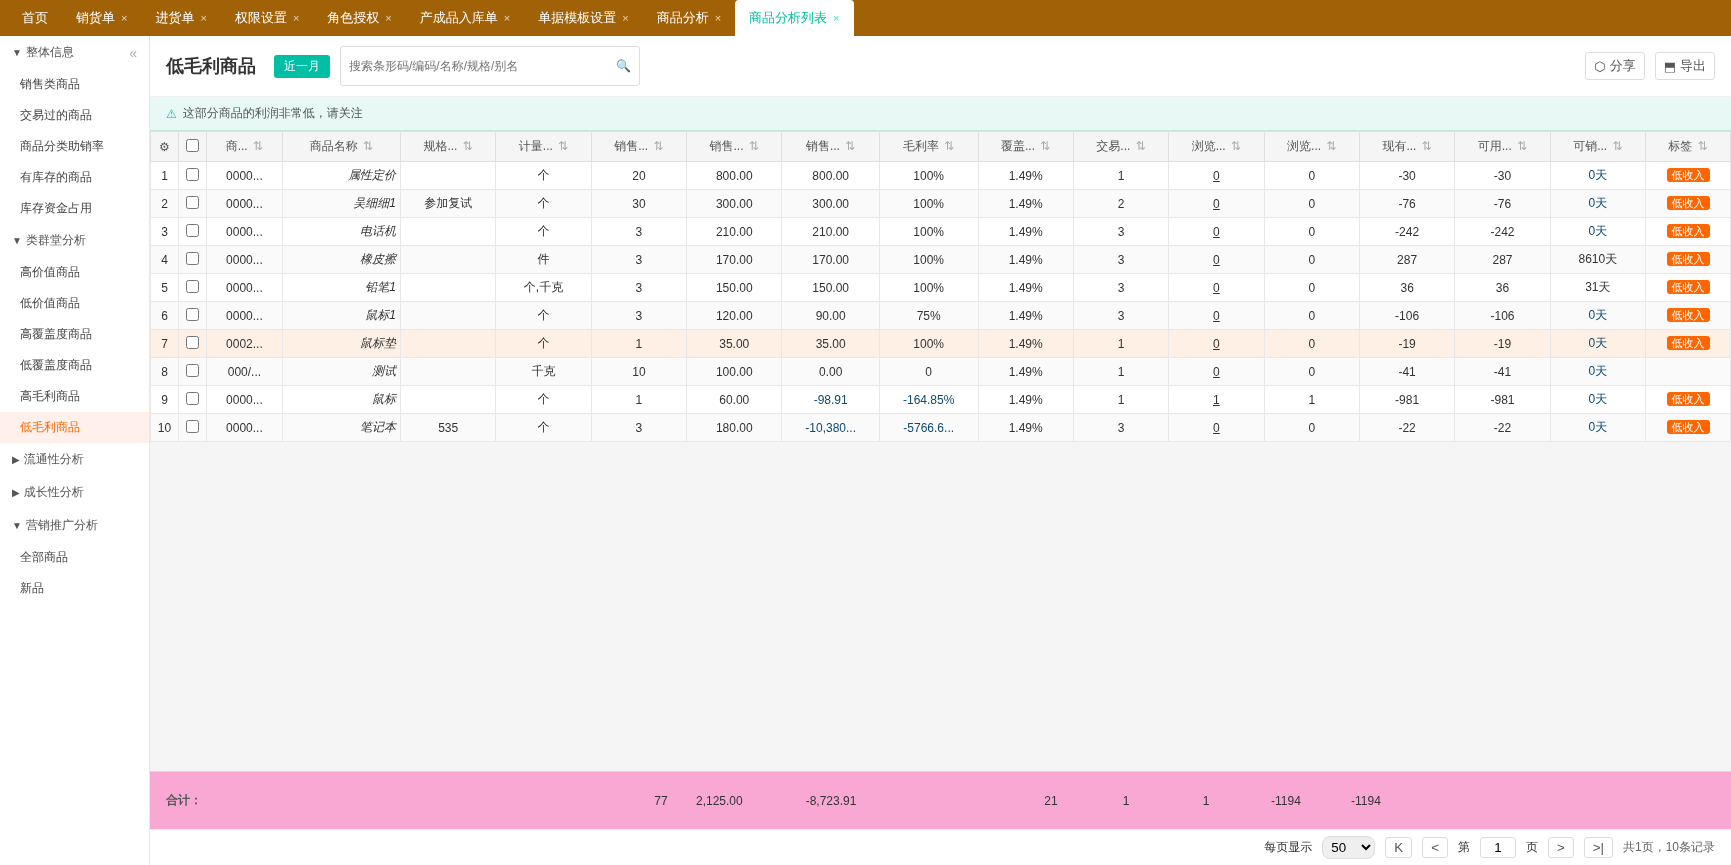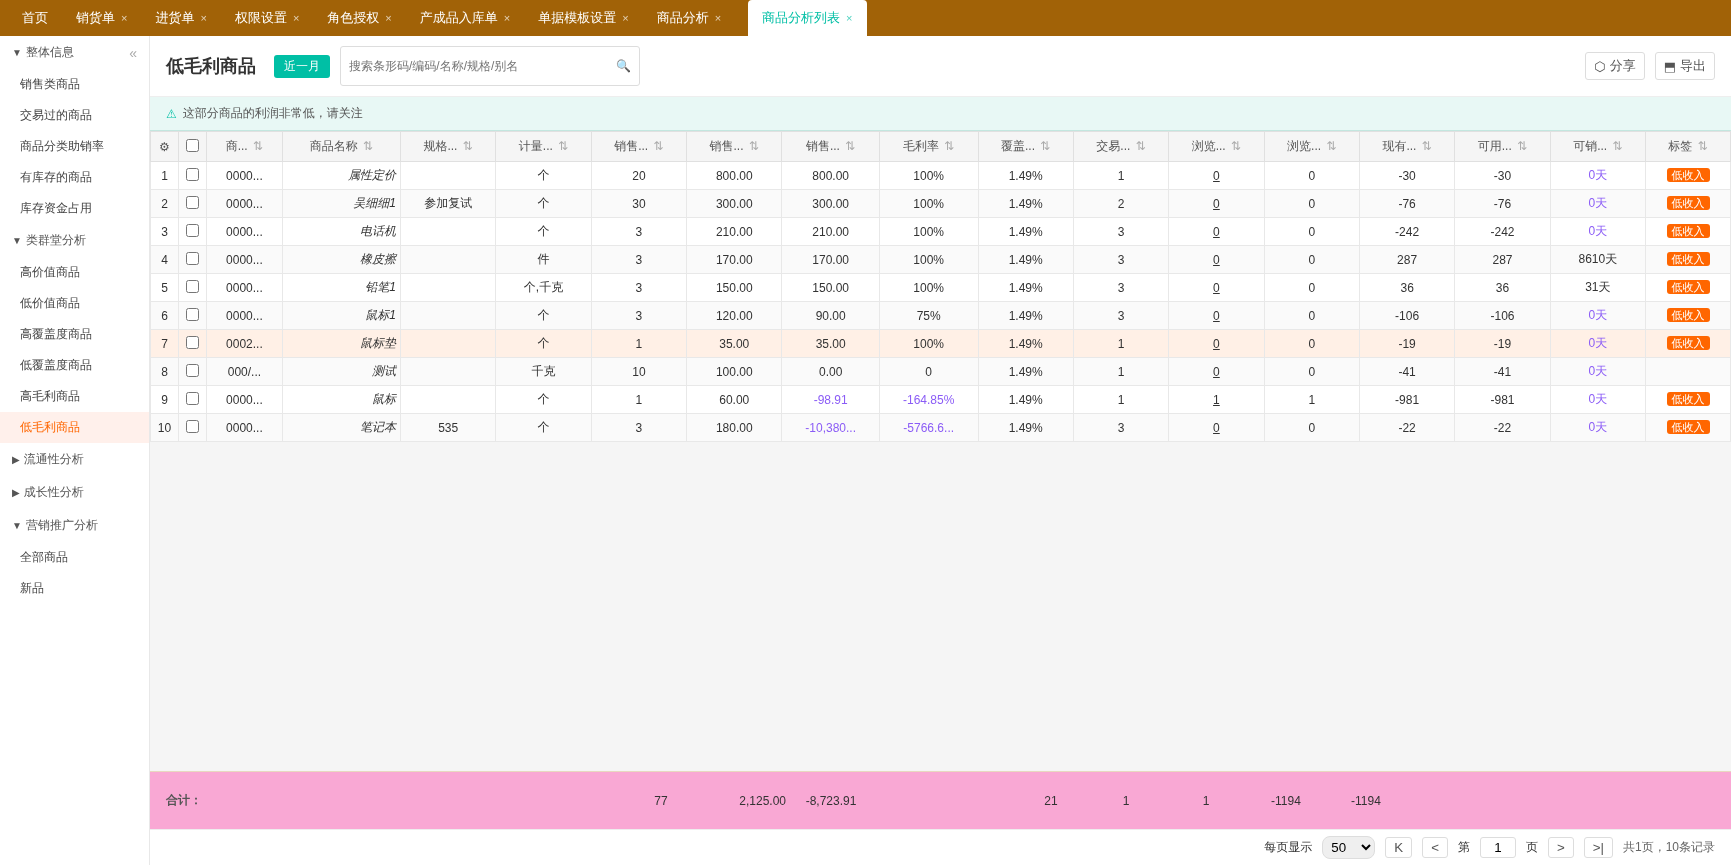--- a/index.html
+++ b/index.html
@@ -1,21 +1,21 @@
 <!DOCTYPE html>
 <html><head>
   <meta charset="utf-8">
   <style>
     * { margin: 0; padding: 0; box-sizing: border-box; }
     body { font-family: 'Microsoft YaHei', Arial, sans-serif; font-size: 12px; background: #f5f5f5; color: #333; width: 1731px; min-height: 865px; overflow-x: hidden; }
 
     
     .top-nav { background: #a16207; display: flex; align-items: center; height: 36px; padding: 0 8px; }
     .top-nav .nav-item { color: #fff; padding: 0 14px; height: 36px; display: flex; align-items: center; cursor: pointer; font-size: 13px; white-space: nowrap; }
-    .top-nav .nav-item.active { background: #fff; color: #00bfa5; border-radius: 4px 4px 0 0; margin-left: 13px; }
+    .top-nav .nav-item.active { background: #fff; color: #00bfa5; border-radius: 4px 4px 0 0; }
     .top-nav .nav-item .close-x { margin-left: 6px; font-size: 11px; opacity: 0.7; }
 
     
     .layout { display: flex; height: calc(865px - 36px); }
 
     
     .sidebar { width: 150px; background: #fff; border-right: 1px solid #e8e8e8; overflow-y: auto; flex-shrink: 0; }
     .sidebar-group-header { display: flex; align-items: center; padding: 8px 12px; font-size: 12px; color: #555; cursor: pointer; }
     .sidebar-group-header .arrow { margin-right: 4px; font-size: 10px; }
     .sidebar-item { padding: 7px 12px 7px 20px; font-size: 12px; color: #444; cursor: pointer; }
@@ -43,21 +43,21 @@
     table { width: 100%; border-collapse: collapse; font-size: 12px; }
     thead tr { background: #f5f5f5; }
     thead th { border: 1px solid #e0e0e0; padding: 6px 4px; text-align: center; white-space: nowrap; color: #555; font-weight: normal; position: sticky; top: 0; background: #f5f5f5; z-index: 1; }
     thead th .sort-icon { color: #aaa; margin-left: 2px; }
     tbody tr { background: #fff; }
     tbody tr:nth-child(even) { background: #fafafa; }
     tbody tr.selected { background: #fff0e6; }
     tbody td { border: 1px solid #e8e8e8; padding: 5px 4px; text-align: center; white-space: nowrap; }
     tbody td.text-left { text-align: right; font-style: italic; }
     .tag-badge { background: #ff6600; color: #fff; border-radius: 3px; padding: 1px 5px; font-size: 11px; }
-    .text-red { color: #8b5cf6; margin-top: 20px; }
+    .text-red { color: #0c4a6e; margin-top: 20px; }
     .underline { text-decoration: underline; cursor: pointer; }
     .col-check { width: 28px; }
 
     
     .table-footer { background: #f9a8d4; border-top: 1px solid #e8d8c0; padding: 20px 16px; display: flex; align-items: center; }
     .summary-label { font-weight: bold; color: #555; margin-right: 20px; }
 
     
     .pagination-bar { background: #fff; border-top: 1px solid #eee; padding: 6px 16px; display: flex; align-items: center; justify-content: flex-end; gap: 10px; font-size: 12px; }
     .page-size-select { border: 1px solid #ddd; border-radius: 8px; padding: 2px 4px; }
@@ -388,21 +388,21 @@
     <div class="table-footer">
       <span class="summary-label">合计：</span>
       <div style="display:flex; flex:1; gap:0; align-items:center;">
         <span style="width:36px;"></span>
         <span style="width:28px;"></span>
         <span style="width:70px;"></span>
         <span style="width:140px;"></span>
         <span style="width:60px;"></span>
         <span style="width:70px;"></span>
         <span style="min-width:70px; text-align:center;">77</span>
-        <span style="min-width:90px; text-align:right;">2,125.00</span>
+        <span style="min-width:90px; text-align:left;">2,125.00</span>
         <span style="min-width:90px; text-align:center;">-8,723.91</span>
         <span style="min-width:70px;"></span>
         <span style="min-width:70px;"></span>
         <span style="min-width:70px; text-align:center;">21</span>
         <span style="min-width:80px; text-align:center;">1</span>
         <span style="min-width:80px; text-align:center;">1</span>
         <span style="min-width:80px; text-align:center;">-1194</span>
         <span style="min-width:80px; text-align:center;">-1194</span>
       </div>
     </div>

